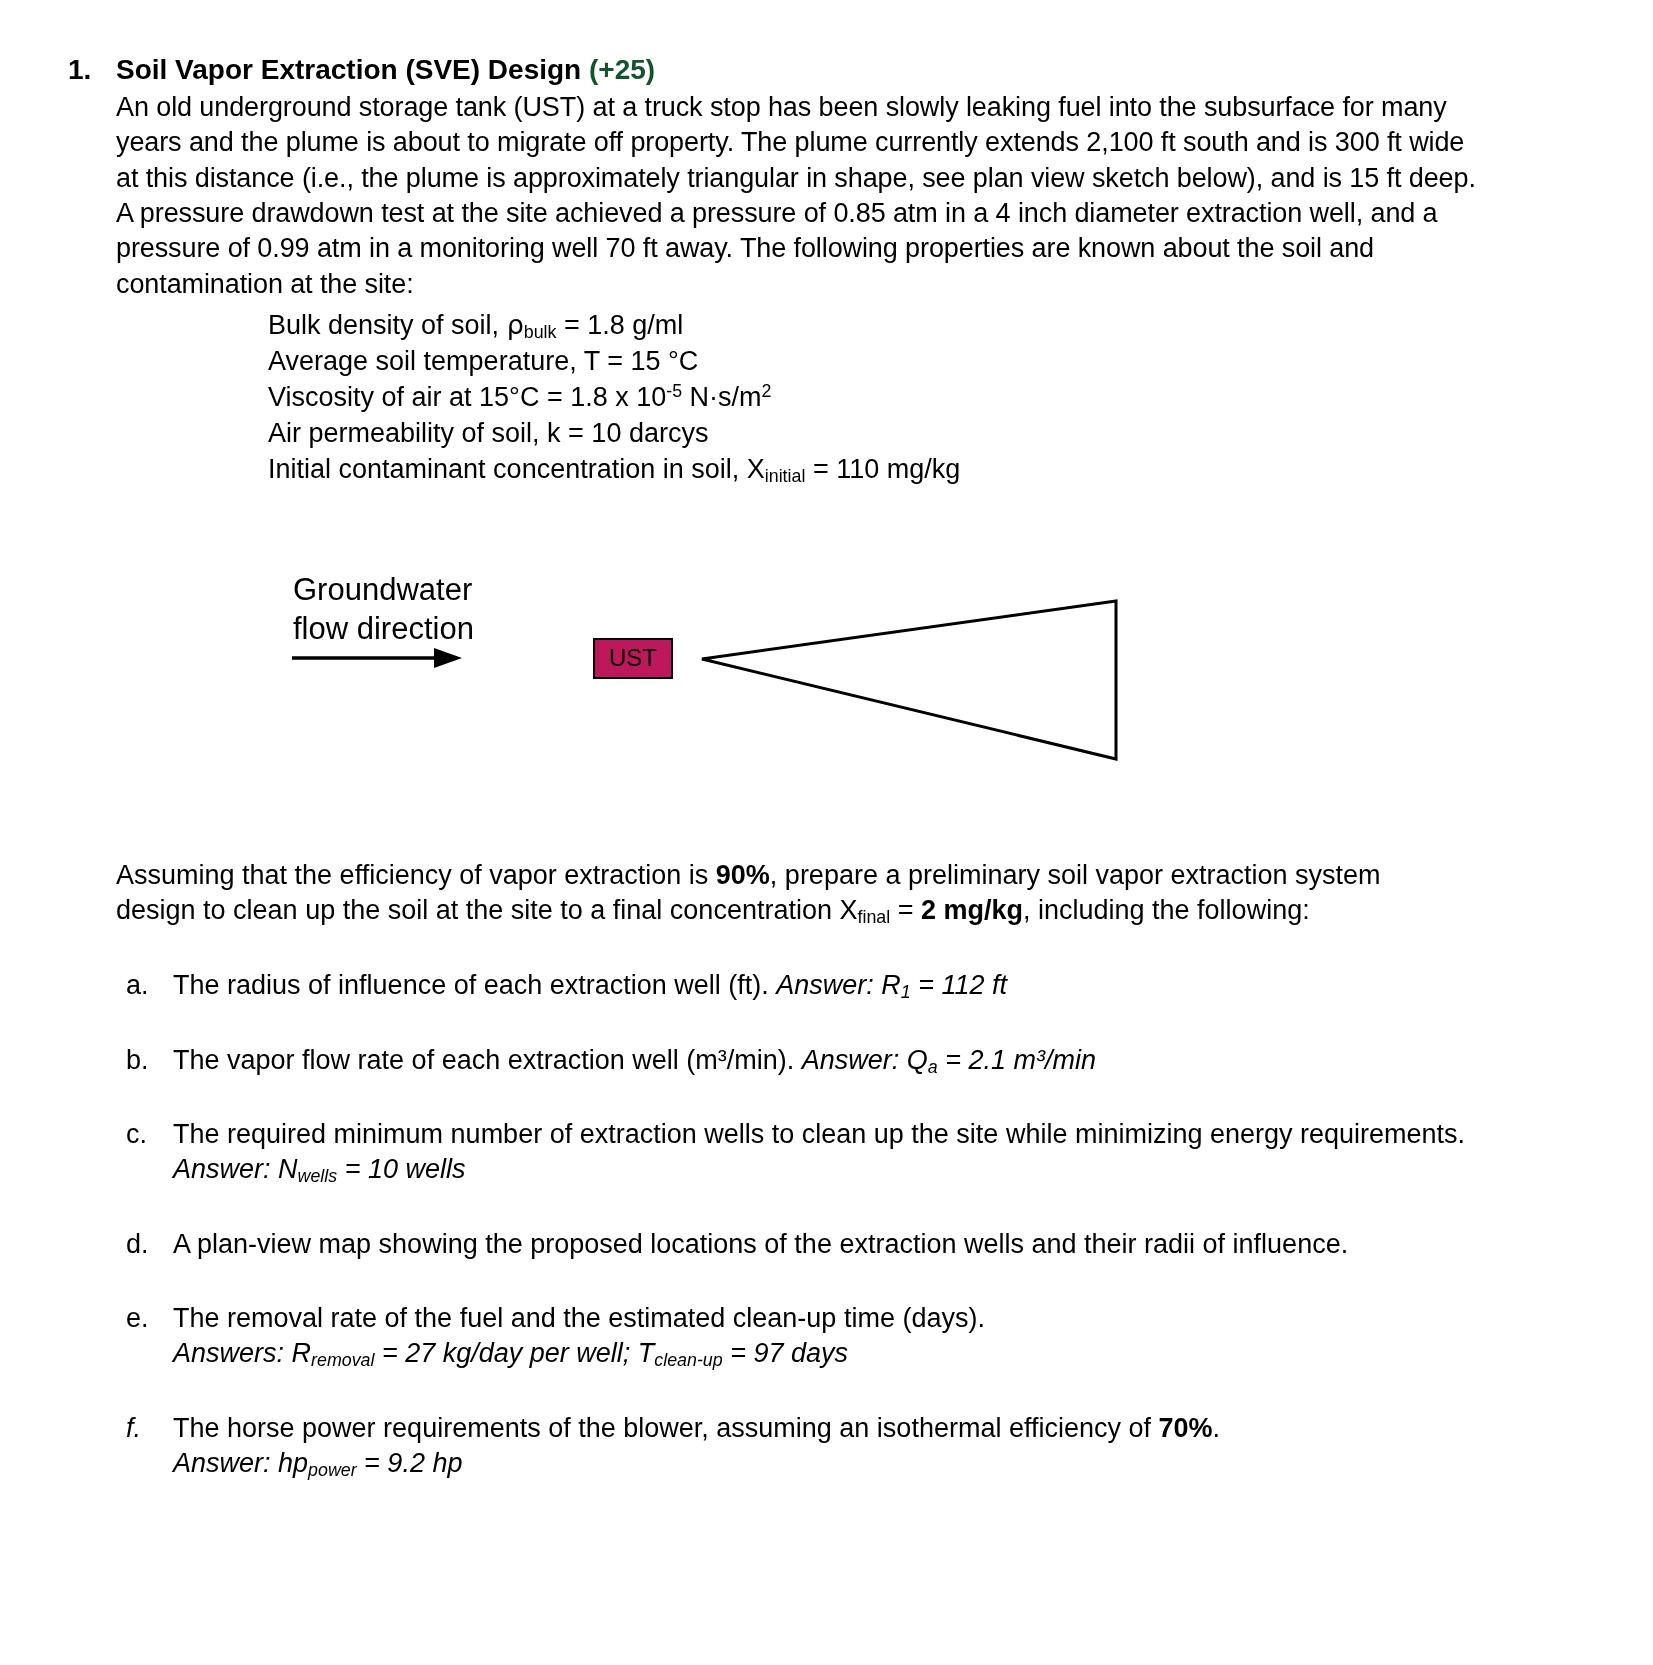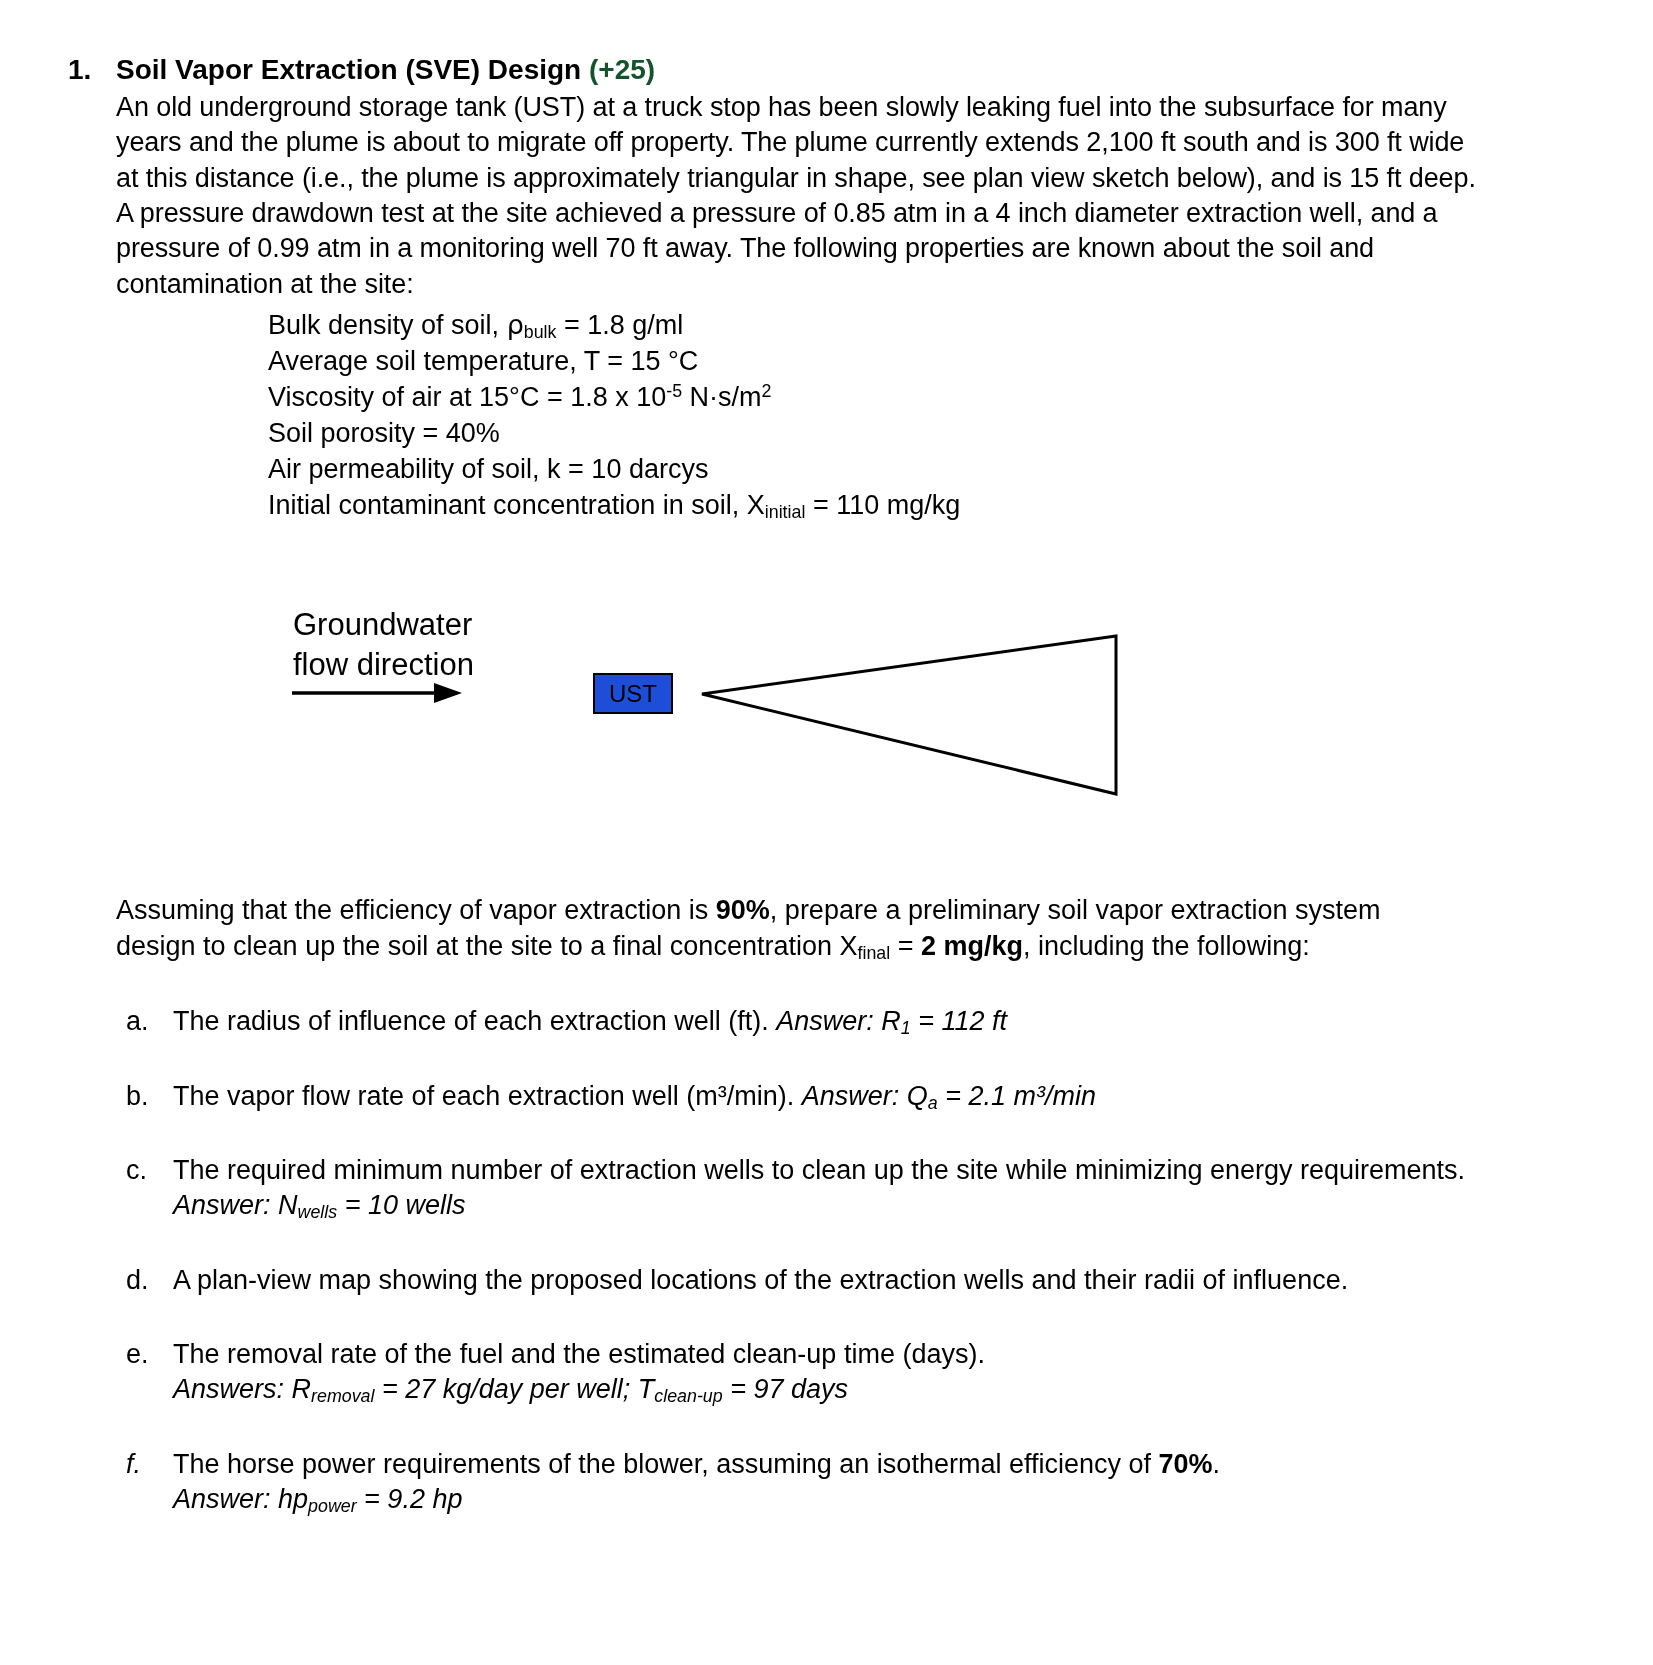--- a/index.html
+++ b/index.html
@@ -94,21 +94,21 @@
     left: 477px;
     top: 88px;
     width: 80px;
     height: 41px;
     border: 2px solid #000;
     box-sizing: border-box;
     display: flex;
     align-items: center;
     justify-content: center;
     font-size: 24px;
-    background: #1d4ed8;
+    background: #be185d;
   }
 
   
   .assuming {
     margin-top: 18px;
     font-size: 27px;
     line-height: 1.31;
     max-width: 1350px;
   }
   .assuming b { font-weight: bold; text-align: right; }
@@ -152,21 +152,20 @@
       <div class="para">An old underground storage tank (UST) at a truck stop has been slowly leaking fuel into the subsurface for many years and the plume is about to migrate off property. The plume currently extends 2,100 ft south and is 300 ft wide at this distance (i.e., the plume is approximately triangular in shape, see plan view sketch below), and is 15 ft deep.  A pressure drawdown test at the site achieved a pressure of 0.85 atm in a 4 inch diameter extraction well, and a pressure of 0.99 atm in a monitoring well 70 ft away.  The following properties are known about the soil and contamination at the site:</div>
 
       <div class="givens">
 
         <div class="given-line"><span>Bulk density of soil, </span><span class="rho">ρ</span><sub>bulk</sub><span> = 1.8 g/ml</span></div>
 
         <div class="given-line">Average soil temperature, T = 15 °C</div>
 
         <div class="given-line"><span>Viscosity of air at 15°C = 1.8 x 10</span><sup>-5</sup><span> N·s/m</span><sup>2</sup></div>
 
-        <div class="given-line">Soil porosity = 40%</div>
 
         <div class="given-line">Air permeability of soil, k = 10 darcys</div>
 
         <div class="given-line"><span>Initial contaminant concentration in soil, X</span><sub>initial</sub><span> = 110 mg/kg</span></div>
 
 
       </div>
 
       <div class="figure">
 

